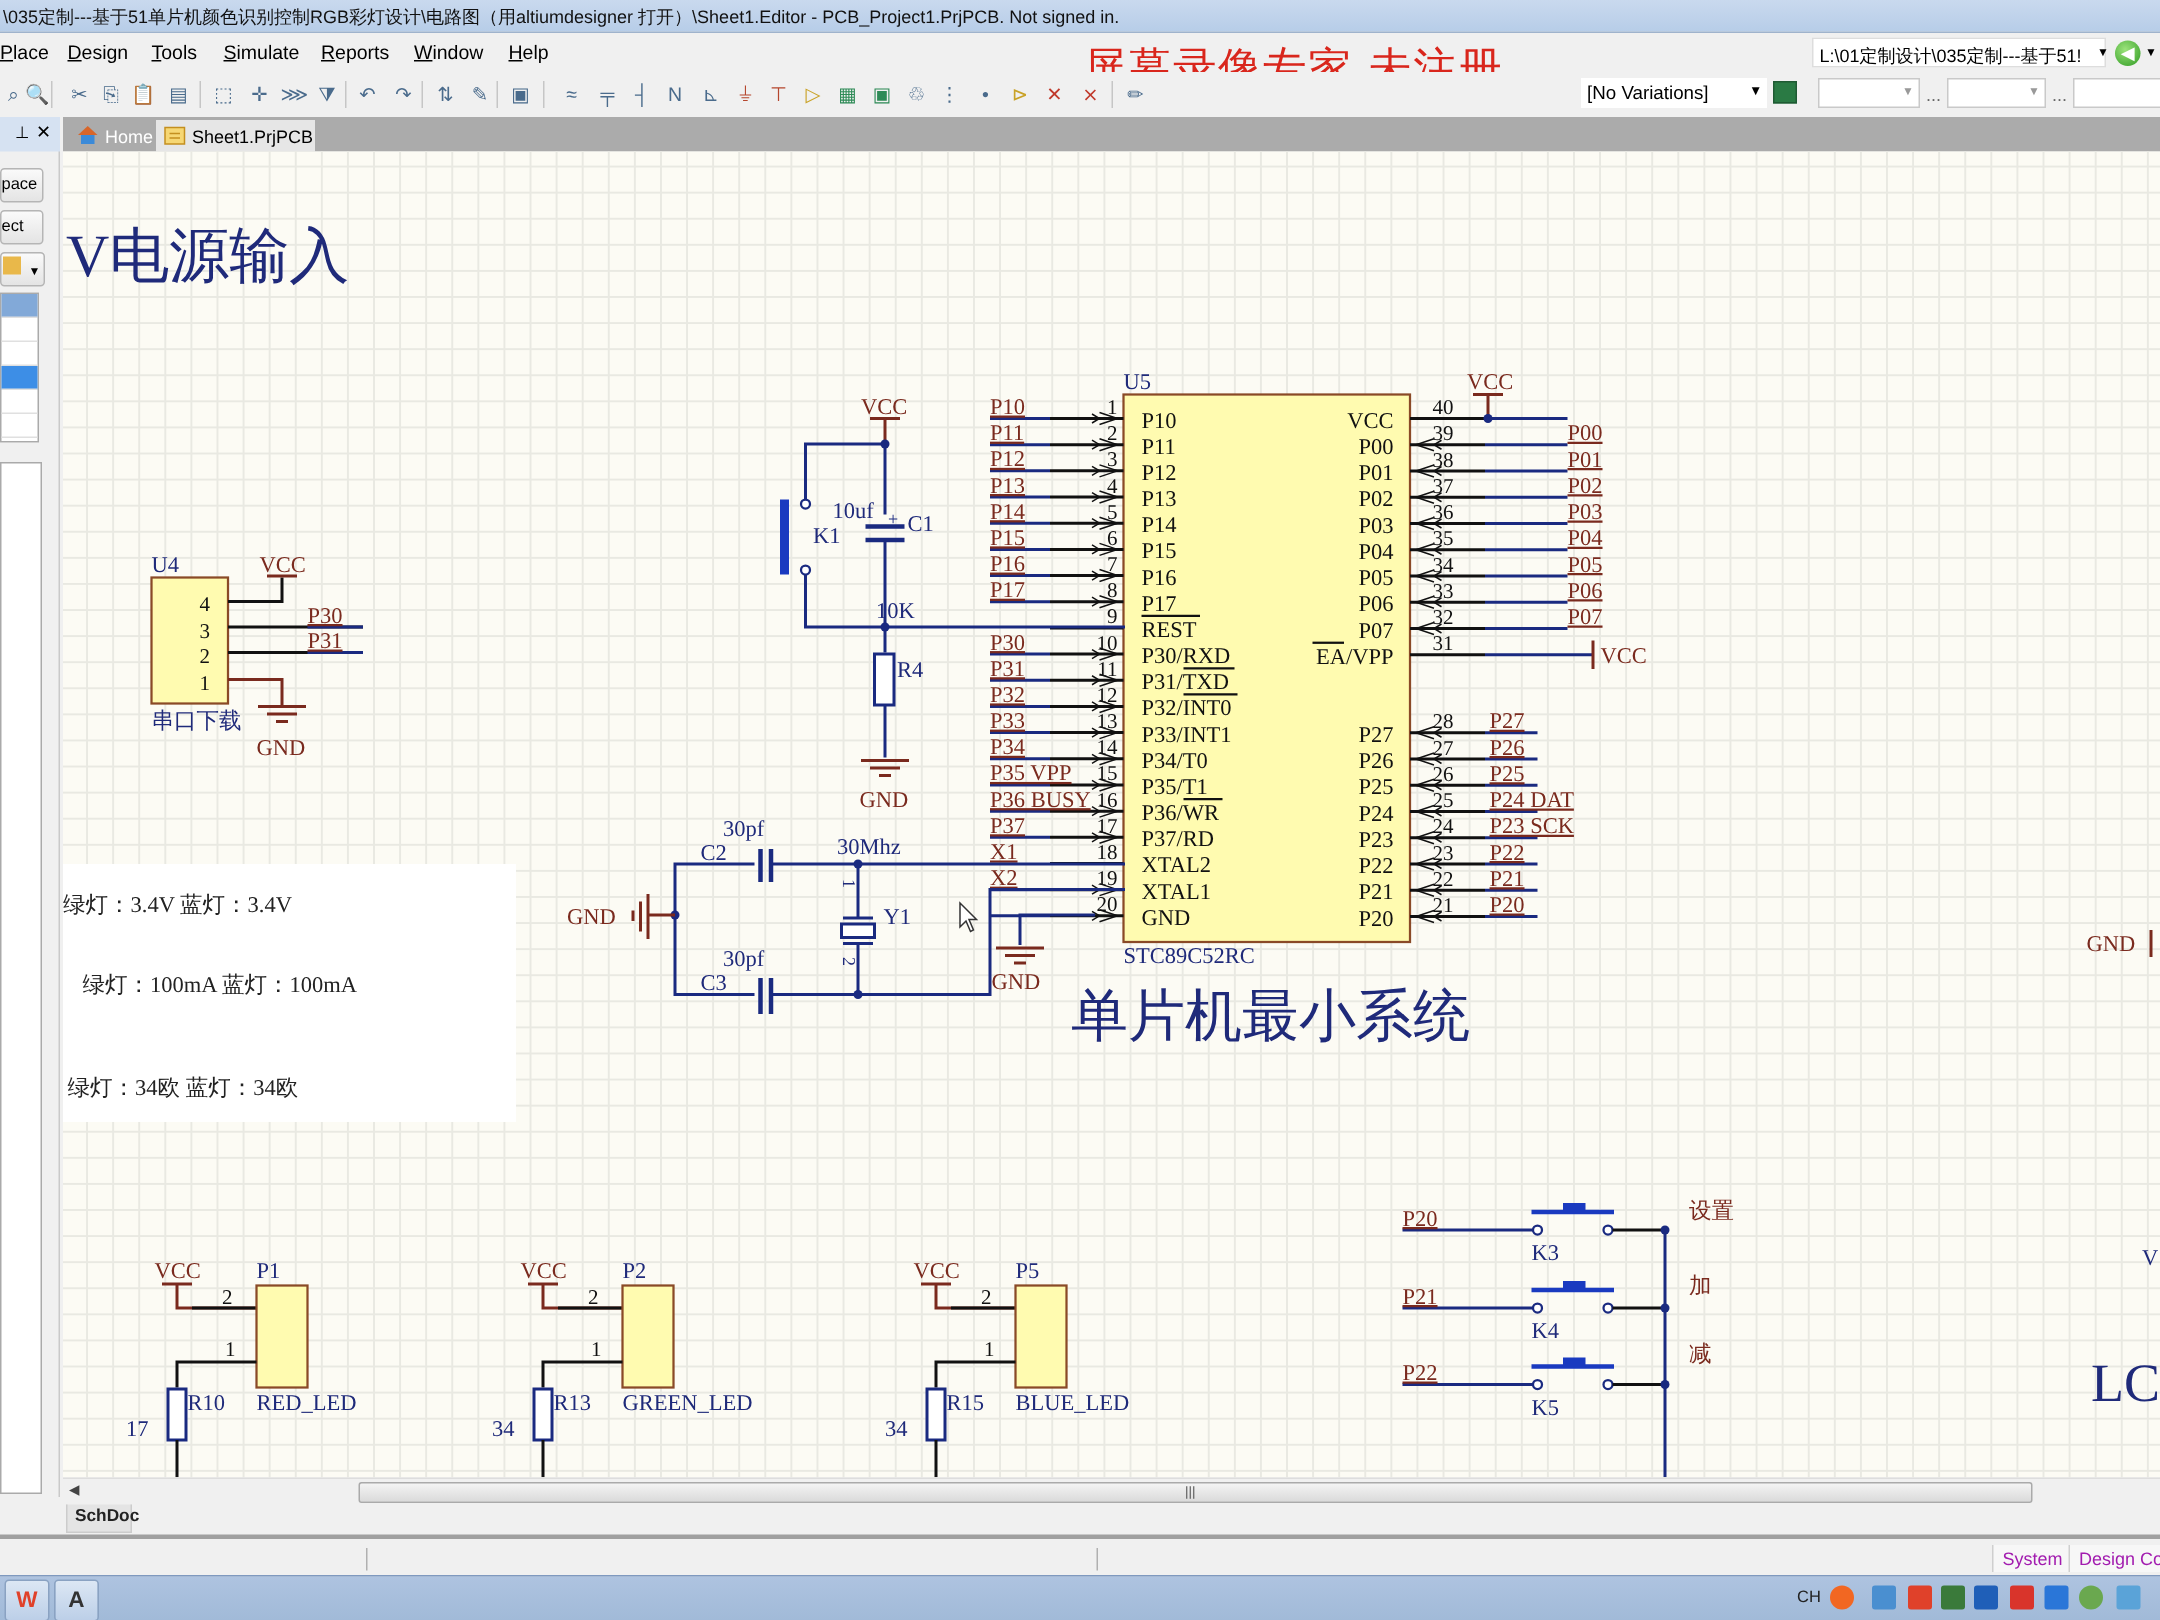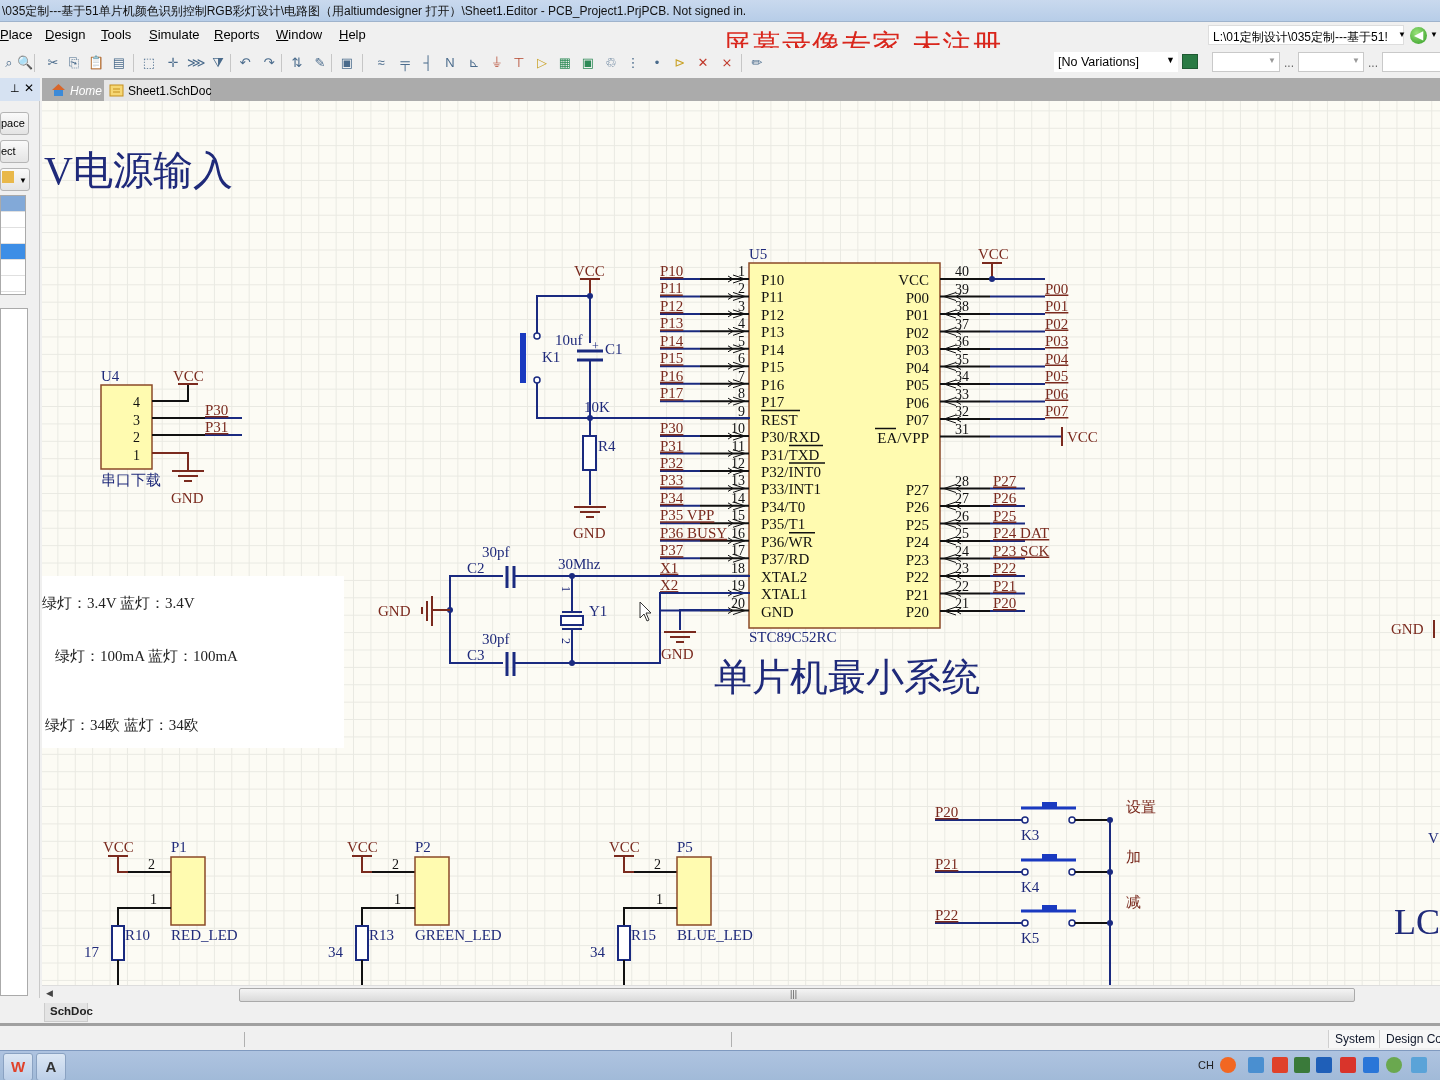--- a/index.html
+++ b/index.html
@@ -13,21 +13,21 @@
   .toolbar { position: absolute; left: 0; top: 48px; width: 1440px; height: 30px; background: #f0f0f0; }
   .tb { position: absolute; top: 6px; width: 18px; height: 18px; font-size: 13px; line-height: 18px; text-align: center; color: #4a6b8c; }
   .tbsep { position: absolute; top: 6px; width: 1px; height: 18px; background: #c6c6c6; }
   .variations { position: absolute; left: 1054px; top: 52px; width: 124px; height: 20px; background: #fff; font-size: 12.5px; padding: 3px 4px; }
   .variations .arrow { position: absolute; right: 3px; top: 3px; font-size: 9px; }
   .combo { position: absolute; top: 52px; height: 20px; background: #fff; border: 1px solid #c9c9c9; }
   .combo .arrow { position: absolute; right: 3px; top: 3px; font-size: 8px; color: #999; }
   .dots { position: absolute; top: 56px; font-size: 12px; color: #666; }
   .tabstrip { position: absolute; left: 42px; top: 78px; width: 1398px; height: 23px; background: #ababab; }
   .tab { position: absolute; top: 2px; height: 21px; font-size: 12px; padding: 4px 6px 0 24px; white-space: nowrap; }
-  .tab-home { left: 4px; width: 58px; color: #fff; font-style: italic; }
+  .tab-home { left: 4px; width: 58px; color: #fff; }
   .tab-sheet { left: 62px; width: 106px; background: #e6e6e6; color: #000; }
   .tab .ico { position: absolute; left: 5px; top: 3px; width: 15px; height: 14px; }
   .leftpanel { position: absolute; left: 0; top: 78px; width: 40px; height: 920px; background: #f0f0f0; border-right: 1px solid #c9c9c9; }
   .leftpanel .hdr { position: absolute; left: 0; top: 0; width: 40px; height: 23px; background: #d6e2f2; font-size: 12px; }
   .lpbtn { position: absolute; left: 0; width: 29px; height: 23px; border: 1px solid #b5b5b5; border-radius: 3px; background: linear-gradient(#fafafa, #e4e4e4); font-size: 11px; padding: 4px 0 0 0; overflow: hidden; white-space: nowrap; }
   .lplist { position: absolute; left: 0; top: 117px; width: 26px; height: 100px; background: #fff; border: 1px solid #aaa; }
   .lplist .row { height: 16px; border-bottom: 1px solid #e0e0e0; }
   .lplist .row.hl { background: #3d8ee6; }
   .lplist .row.hl2 { background: #82a9d8; }
   .lpwhite { position: absolute; left: 0; top: 230px; width: 28px; height: 688px; background: #fff; border: 1px solid #aaa; }
@@ -35,21 +35,21 @@
   .note { position: absolute; left: 0; top: 475px; width: 302px; height: 172px; background: #fff; }
   .sch { position: absolute; left: 0; top: 0; }
   .hscroll { position: absolute; left: 42px; top: 985px; width: 1398px; height: 18px; background: #f0f0f0; border-top: 1px solid #ddd; }
   .hscroll .thumb { position: absolute; left: 197px; top: 2px; width: 1116px; height: 14px; border: 1px solid #aaa; border-radius: 2px; background: linear-gradient(#f4f4f4, #dadada); }
   .hscroll .grip { position: absolute; left: 550px; top: 0px; font-size: 9px; color: #555; }
   .hscroll .larr { position: absolute; left: 4px; top: 2px; font-size: 9px; color: #444; }
   .editorbar { position: absolute; left: 42px; top: 1003px; width: 1398px; height: 20px; background: #f0f0f0; }
   .editortab { position: absolute; left: 2px; top: 0; width: 44px; height: 19px; background: #e4e4e4; border: 1px solid #ccc; border-top: none; font-size: 11.5px; padding: 2px 0 0 5px; font-weight: bold; color: #222; }
   .statusbar { position: absolute; left: 0; top: 1023px; width: 1440px; height: 27px; background: #f0f0f0; border-top: 3px solid #a0a0a0; }
   .statusbar .div { position: absolute; top: 6px; width: 1px; height: 15px; background: #b0b0b0; }
-  .stbtn { position: absolute; top: 4px; height: 18px; font-size: 12px; padding: 2px 6px; border-left: 1px solid #cfcfcf; background: #f7f7f7; color: #0f172a; }
+  .stbtn { position: absolute; top: 4px; height: 18px; font-size: 12px; padding: 2px 6px; border-left: 1px solid #cfcfcf; background: #f7f7f7; color: #a21caf; }
   .taskbar { position: absolute; left: 0; top: 1050px; width: 1440px; height: 30px; background: linear-gradient(#aec3e0, #a1bad8); border-top: 1px solid #7f99bf; }
   .taskbar .app { position: absolute; top: 2px; width: 30px; height: 28px; border: 1px solid #8aa2c2; border-radius: 3px; background: linear-gradient(#dce7f4, #bccfe8); font-weight: bold; font-size: 15px; text-align: center; line-height: 26px; }
   .tray { position: absolute; top: 6px; font-size: 11px; }
   .tray .ti { position: absolute; top: 0; width: 16px; height: 16px; border-radius: 2px; }
   svg text { font-family: "Liberation Serif", "DejaVu Serif", serif; }
 </style>
 </head>
 <body>
 
 <div class="titlebar">\035定制---基于51单片机颜色识别控制RGB彩灯设计\电路图（用altiumdesigner 打开）\Sheet1.Editor - PCB_Project1.PrjPCB. Not signed in.</div>
@@ -132,21 +132,21 @@
         <rect x="3" y="7" width="9" height="6" fill="#3b8ad8"></rect>
       </svg>
     <span>Home</span>
   </div>
   <div class="tab tab-sheet">
     <svg class="ico" viewBox="0 0 15 14">
         <rect x="1" y="2" width="13" height="11" fill="#f6d774" stroke="#c48f1f"></rect>
         <line x1="4" y1="6" x2="11" y2="6" stroke="#c48f1f"></line>
         <line x1="4" y1="9" x2="11" y2="9" stroke="#c48f1f"></line>
       </svg>
-    <span>Sheet1.SchDoc</span>
+    <span>Sheet1.PrjPCB</span>
   </div>
 </div>
 
 <div class="leftpanel">
   <div class="hdr">
     <span style="position:absolute;left:10px;top:4px;font-size:11px">⊥</span>
     <span style="position:absolute;left:24px;top:3px;font-size:12px;font-weight:bold">✕</span>
   </div>
   <div class="lpbtn" style="top:34px"><span>pace</span></div>
   <div class="lpbtn" style="top:62px"><span>ect</span></div>

